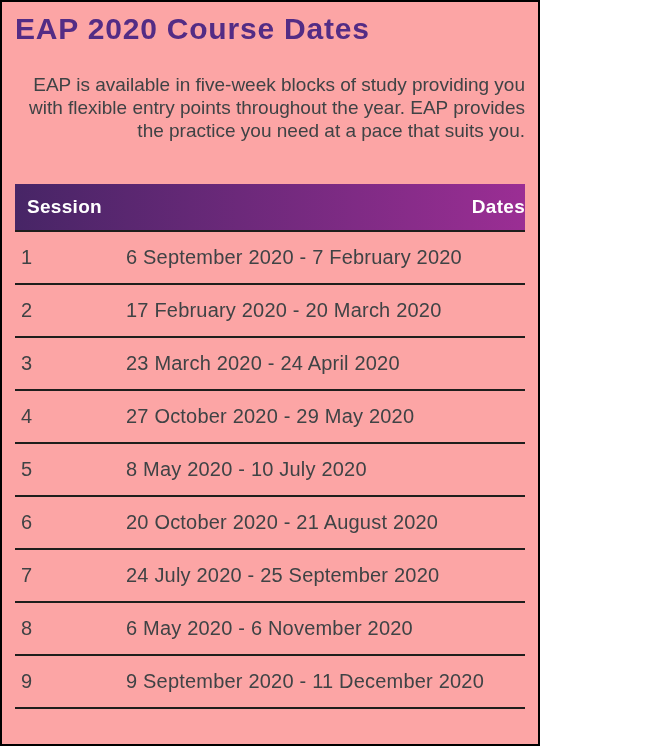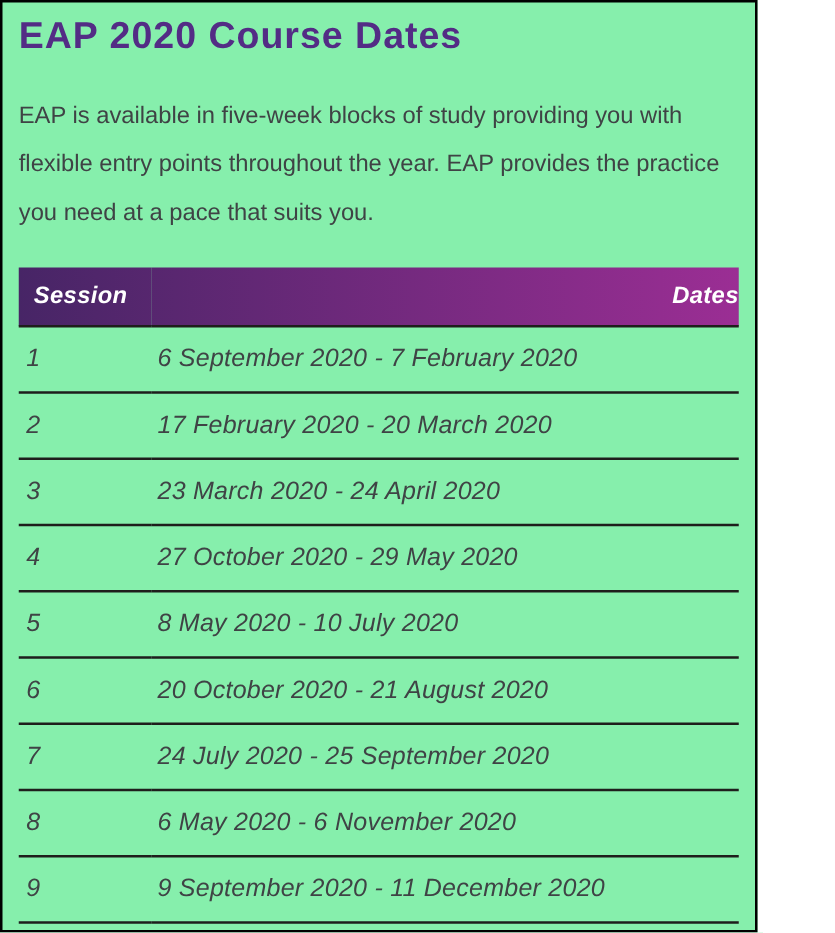--- a/index.html
+++ b/index.html
@@ -13,51 +13,51 @@
     --divider: #1e1e1c;
     --page-border: #000000;
   }
 
   html, body {
     background: #ffffff;
     font-family: "Liberation Sans", sans-serif;
   }
 
   .page {
-    width: 606px;
+    width: 540px;
     height: 746px;
     border: 2px solid var(--page-border);
-    background: #86efac;
+    background: #fca5a5;
     padding: 0 13px;
     overflow: hidden;
   }
 
   h1.page-title {
     margin-top: 9px;
     font-size: 30px;
     line-height: 36px;
     font-weight: bold;
     letter-spacing: 0.8px;
     color: var(--title-color);
   }
 
   p.intro {
     margin-top: 26px;
     font-size: 19px;
-    line-height: 39px;
+    line-height: 23px;
     color: var(--body-text);
     max-width: 642px;
+    text-align: right;
   }
 
   table.course-table {
-    margin-top: 24px;
+    margin-top: 42px;
     width: 100%;
     border-collapse: collapse;
     table-layout: fixed;
-    font-style: italic;
   }
 
   table.course-table col.col-session { width: 106px; }
 
   thead tr.header-row {
     background: linear-gradient(to right, var(--grad-start), var(--grad-end));
   }
 
   thead th {
     height: 47px;

